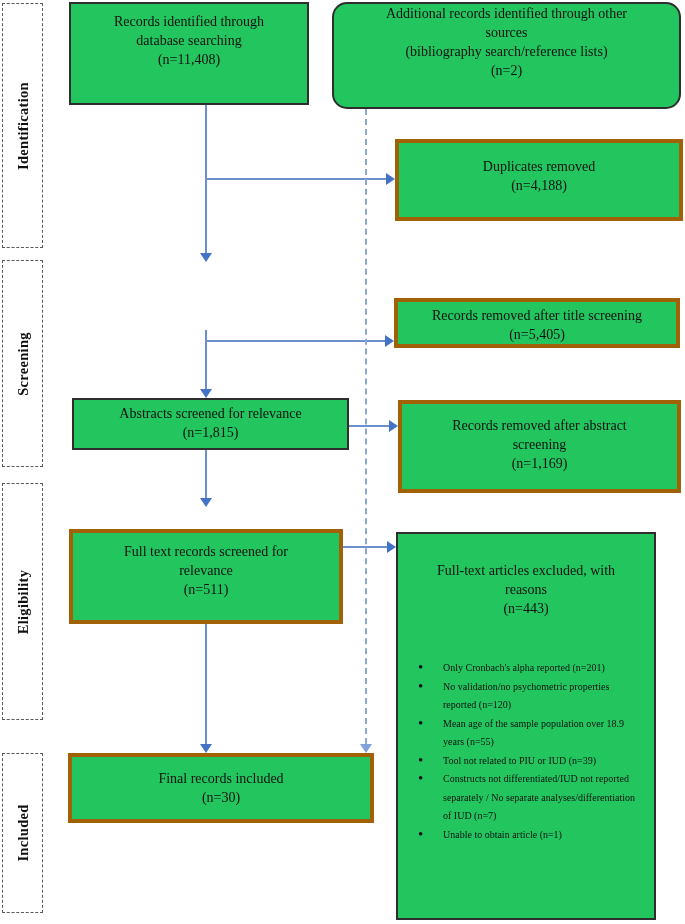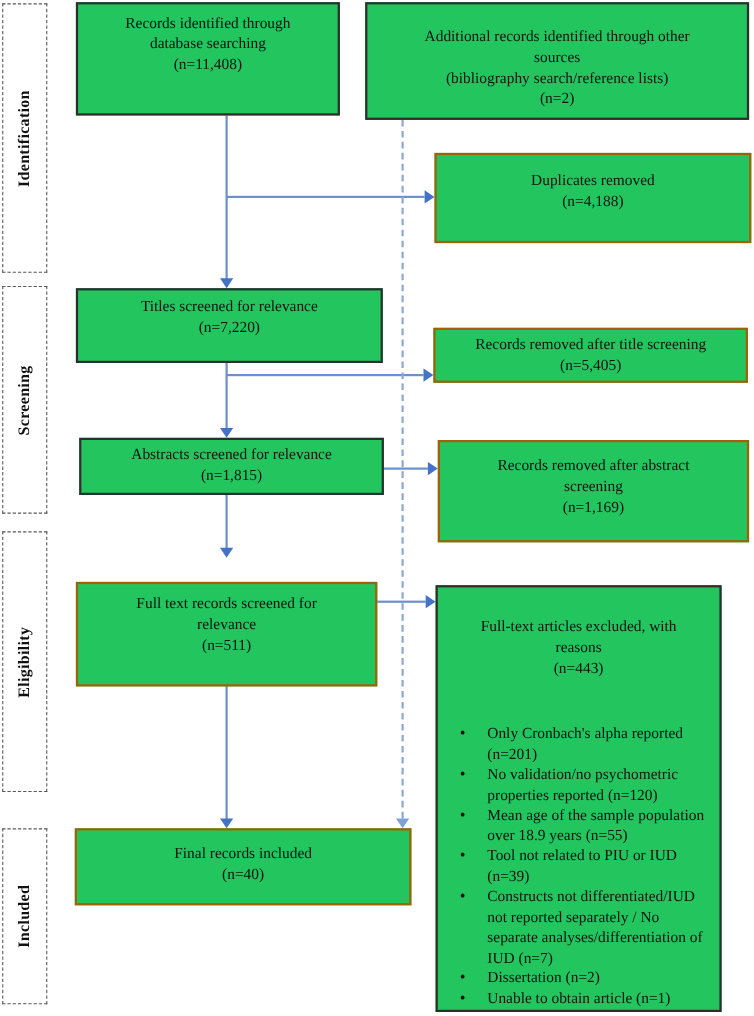--- a/index.html
+++ b/index.html
@@ -6,21 +6,21 @@
   #canvas{
     position:relative;width:685px;height:924px;background:#ffffff;
     font-family:"Liberation Serif", serif;color:#111;overflow:hidden;
   }
   .box{
     position:absolute;box-sizing:border-box;background:#22c55e;
     font-size:14px;line-height:19px;text-align:center;
     white-space:pre-line;padding:0 4px;
   }
   .border-dark{border:2px solid #2e2e2e;}
-  .border-gray{border:2px solid #a16207;}
+  .border-gray{border:4px solid #a16207;}
   .stage{
     position:absolute;box-sizing:border-box;border:1.5px dashed #5a5a5a;background:#fff;
   }
   .stage-label{
     position:absolute;left:50%;top:50%;
     transform:translate(-50%,-50%) rotate(-90deg);
     white-space:nowrap;font-weight:bold;font-size:14.5px;letter-spacing:.3px;
   }
   .vline{position:absolute;width:2px;background:#6d8fcd;}
   .hline{position:absolute;height:2px;background:#6d8fcd;}
@@ -31,32 +31,32 @@
     border-top:9px solid #4472c4;
   }
   .head-down.light{border-top-color:#7fa1d9;}
   .head-right{
     position:absolute;width:0;height:0;
     border-top:6px solid transparent;border-bottom:6px solid transparent;
     border-left:9px solid #4472c4;
   }
   
   #b-records   {left:69px; top:2px;  width:240px;height:103px;padding-top:8px;}
-  #b-additional{left:332px;top:2px;  width:349px;height:107px;padding-top:20px;}
+  #b-additional{left:332px;top:2px;  width:349px;height:107px;padding-top:0;border-radius:15px;}
   #b-duplicates{left:395px;top:139px;width:288px;height:82px; padding-top:14px;}
   #b-titles    {left:69px; top:262px;width:279px;height:68px; padding-top:6px;}
   #b-titlerem  {left:394px;top:298px;width:286px;height:50px; padding-top:4px;}
   #b-abstracts {left:72px; top:398px;width:277px;height:52px; padding-top:4px;}
   #b-abstractrem{left:398px;top:400px;width:283px;height:93px;padding-top:12px;}
   #b-fulltext  {left:69px; top:507px;width:274px;height:95px; padding-top:9px;margin-top:22px;}
   #b-excluded  {left:396px;top:532px;width:260px;height:388px;padding-top:8px;}
   #b-final     {left:68px; top:753px;width:306px;height:70px; padding-top:12px;}
   #b-excluded .reasons{
     margin:22px 0 0 0;padding:0 6px 0 16px;list-style:none;
-    text-align:left;white-space:normal;font-size:14px;line-height:18.5px;
+    text-align:left;white-space:normal;font-size:10px;line-height:18.5px;
   }
   #b-excluded .reasons li{position:relative;padding-left:25px;margin:0;}
   #b-excluded .reasons li::before{content:"\2022";position:absolute;left:0;top:-1px;font-size:15px;}
 </style>
 </head>
 <body>
 
 <div id="canvas">
 
   <div class="stage" style="left:2px;top:3px;width:41px;height:245px;">
@@ -104,22 +104,20 @@
 (n=11,408)</div>
 
   <div class="box border-dark" id="b-additional">Additional records identified through other
 sources
 (bibliography search/reference lists)
 (n=2)</div>
 
   <div class="box border-gray" id="b-duplicates">Duplicates removed
 (n=4,188)</div>
 
-  <div class="box border-dark" id="b-titles">Titles screened for relevance
-(n=7,220)</div>
 
   <div class="box border-gray" id="b-titlerem">Records removed after title screening
 (n=5,405)</div>
 
   <div class="box border-dark" id="b-abstracts">Abstracts screened for relevance
 (n=1,815)</div>
 
   <div class="box border-gray" id="b-abstractrem">Records removed after abstract
 screening
 (n=1,169)</div>
@@ -131,21 +129,20 @@
   <div class="box border-dark" id="b-excluded">
     <div>Full-text articles excluded, with
 reasons
 (n=443)</div>
     <ul class="reasons">
       <li>Only Cronbach's alpha reported (n=201)</li>
       <li>No validation/no psychometric properties reported (n=120)</li>
       <li>Mean age of the sample population over 18.9 years (n=55)</li>
       <li>Tool not related to PIU or IUD (n=39)</li>
       <li>Constructs not differentiated/IUD not reported separately / No separate analyses/differentiation of IUD (n=7)</li>
-      <li>Dissertation (n=2)</li>
       <li>Unable to obtain article (n=1)</li>
     </ul>
   </div>
 
   <div class="box border-gray" id="b-final">Final records included
-(n=40)</div>
+(n=30)</div>
 
 </div>
 
 </body></html>

